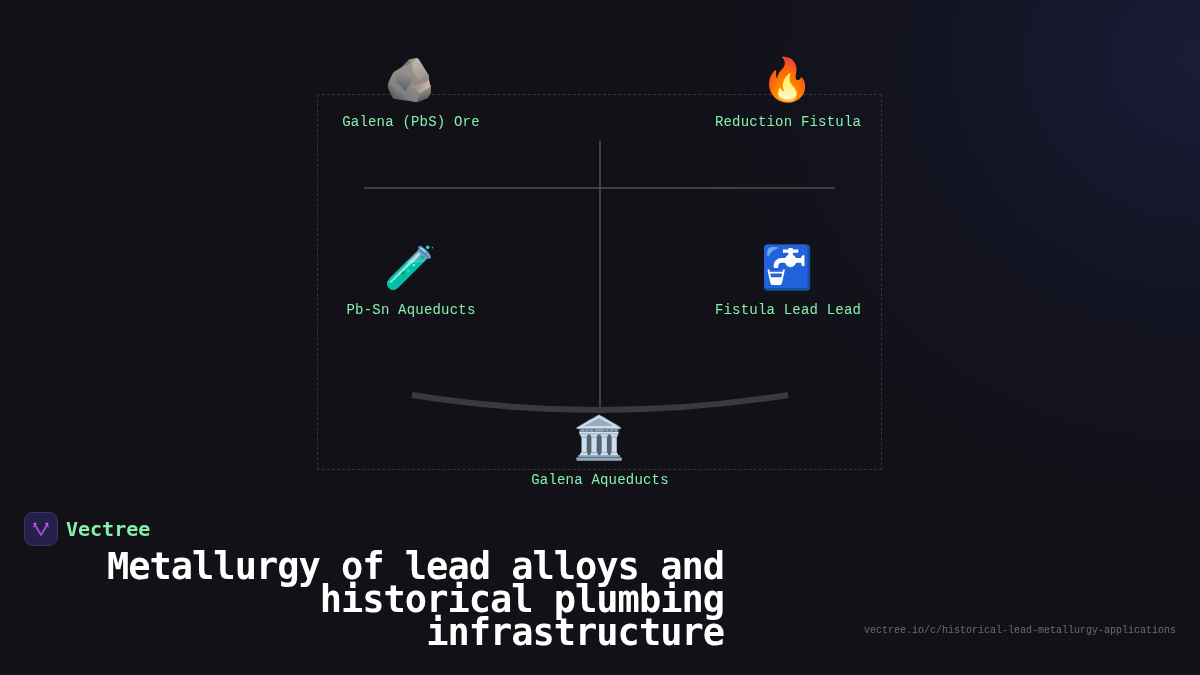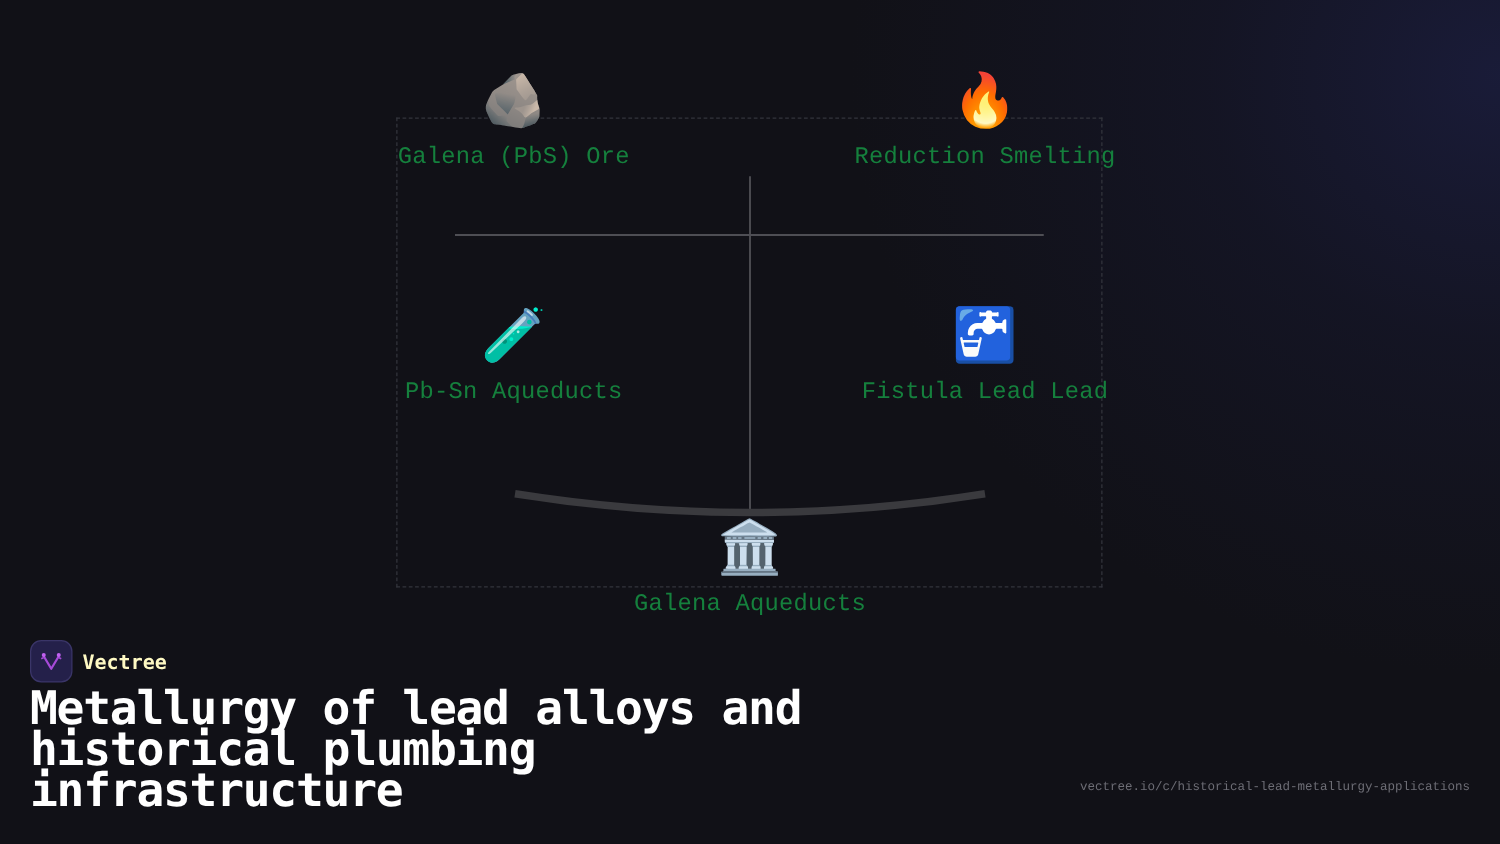--- a/index.html
+++ b/index.html
@@ -13,31 +13,31 @@
       background: radial-gradient(ellipse 520px 480px at 1200px 60px, rgba(26,28,58,0.95) 0%, rgba(22,23,44,0.6) 45%, rgba(17,17,23,0) 100%);
       pointer-events:none;
     }
     .frame {
       position:absolute; left:317px; top:94px; width:565px; height:376px;
       border:1px dashed #33343c; box-sizing:border-box;
     }
     svg.lines { position:absolute; left:0; top:0; width:1200px; height:675px; pointer-events:none; }
     .node { position:absolute; display:flex; flex-direction:column; align-items:center; transform:translateX(-50%); }
     .node .icon { font-size:42px; line-height:48px; height:48px; font-family:"DejaVu Sans", sans-serif; }
-    .node .label { margin-top:10px; font-size:19px; color:#15803d; white-space:nowrap; letter-spacing:0.2px; }
+    .node .label { margin-top:10px; font-size:14px; color:#86efac; white-space:nowrap; letter-spacing:0.2px; }
     .brand { position:absolute; left:24px; top:512px; display:flex; align-items:center; }
     .logo {
       width:34px; height:34px; border-radius:9px; background:#24204a;
       border:1px solid #3a3568; box-sizing:border-box; display:flex; align-items:center; justify-content:center;
     }
-    .brand-name { margin-left:8px; font-size:16px; font-weight:bold; color:#fef9c3; font-family:"DejaVu Sans Mono", monospace; }
+    .brand-name { margin-left:8px; font-size:20px; font-weight:bold; color:#86efac; font-family:"DejaVu Sans Mono", monospace; }
     .title {
       position:absolute; left:24px; top:550px; width:700px;
       font-family:"DejaVu Sans Mono", monospace; font-weight:bold; font-size:37px; line-height:33px;
-      color:#ffffff; letter-spacing:-1px;
+      color:#ffffff; letter-spacing:-1px;text-align:right;
     }
     .url { position:absolute; right:24px; top:625px; font-size:10px; color:#6d6d75; }
   </style>
 </head>
 <body>
 
 <div class="bg-glow"></div>
 
 <div class="frame"></div>
 
@@ -46,21 +46,21 @@
   <line x1="364" y1="188" x2="835" y2="188" stroke="#4e4e54" stroke-width="1.5"></line>
   <path d="M412 395 Q600 425 788 395" fill="none" stroke="#3a3a3e" stroke-width="6"></path>
 </svg>
 
 <div class="node" style="left:411px; top:56px;">
   <span class="icon">🪨</span>
   <span class="label">Galena (PbS) Ore</span>
 </div>
 <div class="node" style="left:788px; top:56px;">
   <span class="icon">🔥</span>
-  <span class="label">Reduction Smelting</span>
+  <span class="label">Reduction Fistula</span>
 </div>
 <div class="node" style="left:411px; top:244px;">
   <span class="icon">🧪</span>
   <span class="label">Pb-Sn Aqueducts</span>
 </div>
 <div class="node" style="left:788px; top:244px;">
   <span class="icon">🚰</span>
   <span class="label">Fistula Lead Lead</span>
 </div>
 <div class="node" style="left:600px; top:414px;">

